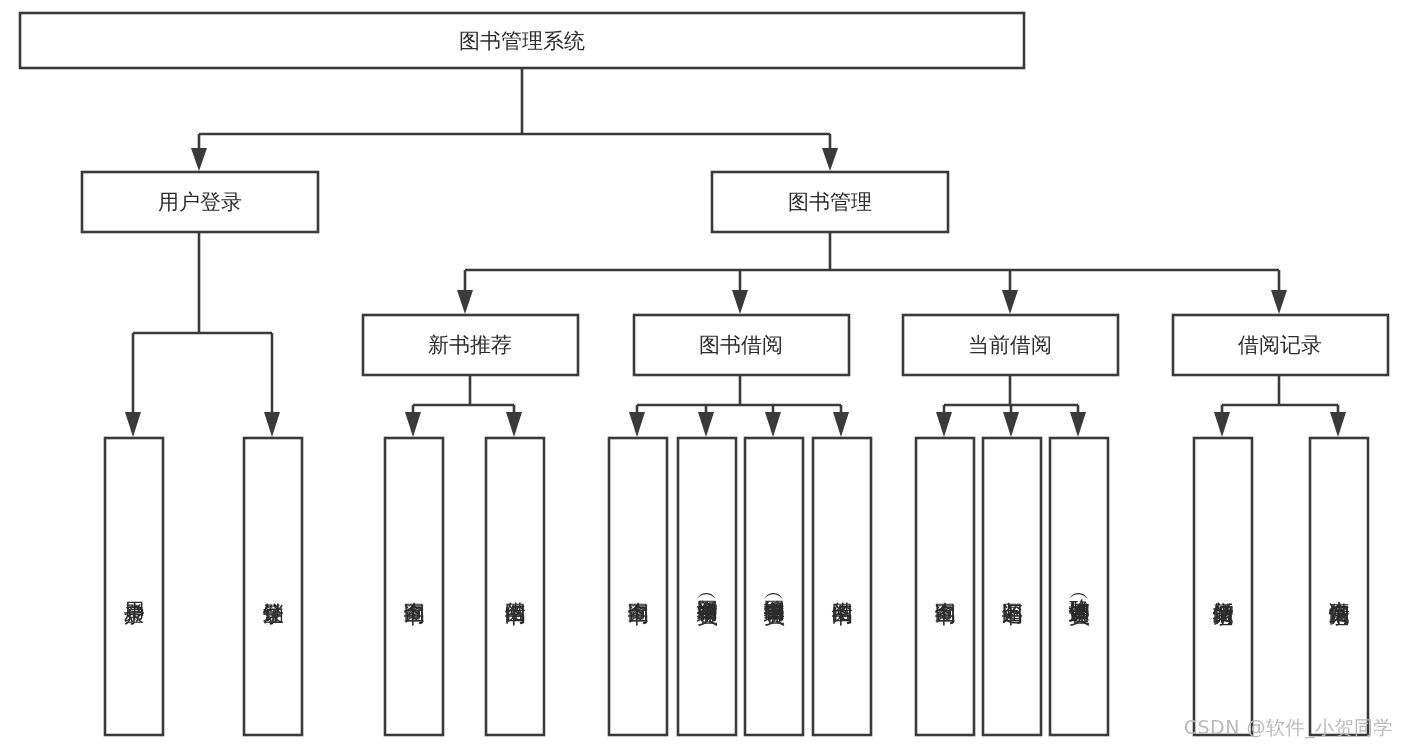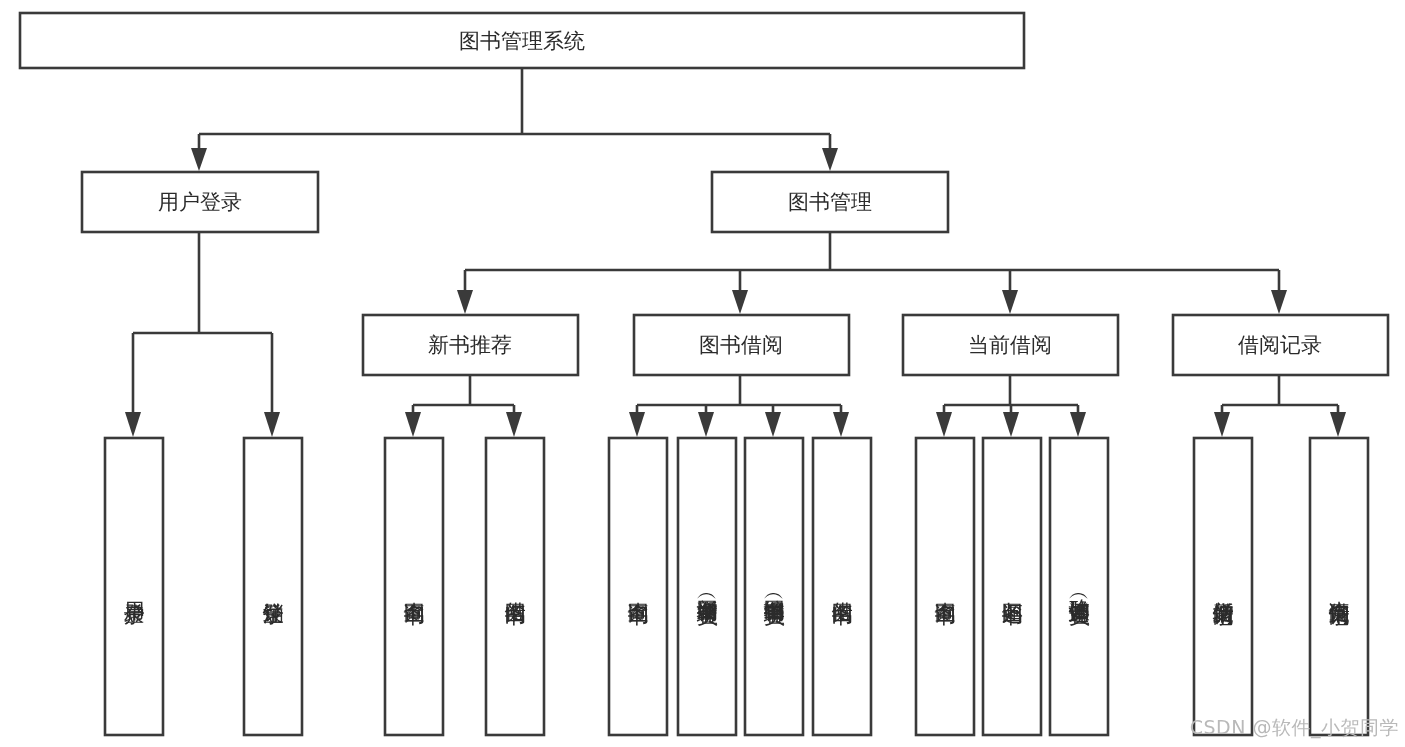--- a/index.html
+++ b/index.html
@@ -57,21 +57,21 @@
     font-size: 21px;
     line-height: 1.08;
     color: #2b2b2b;
     letter-spacing: 1px;
     text-align: center;
     white-space: nowrap;
     pointer-events: none;
   }
   .watermark {
     position: absolute;
-    right: 6px;
+    right: 12px;
     bottom: 6px;
     font-family: "DejaVu Sans", "Liberation Sans", sans-serif;
     font-size: 19px;
     color: #b9b9b9;
     white-space: nowrap;
     letter-spacing: 0.5px;
   }
 </style>
 </head>
 <body>

